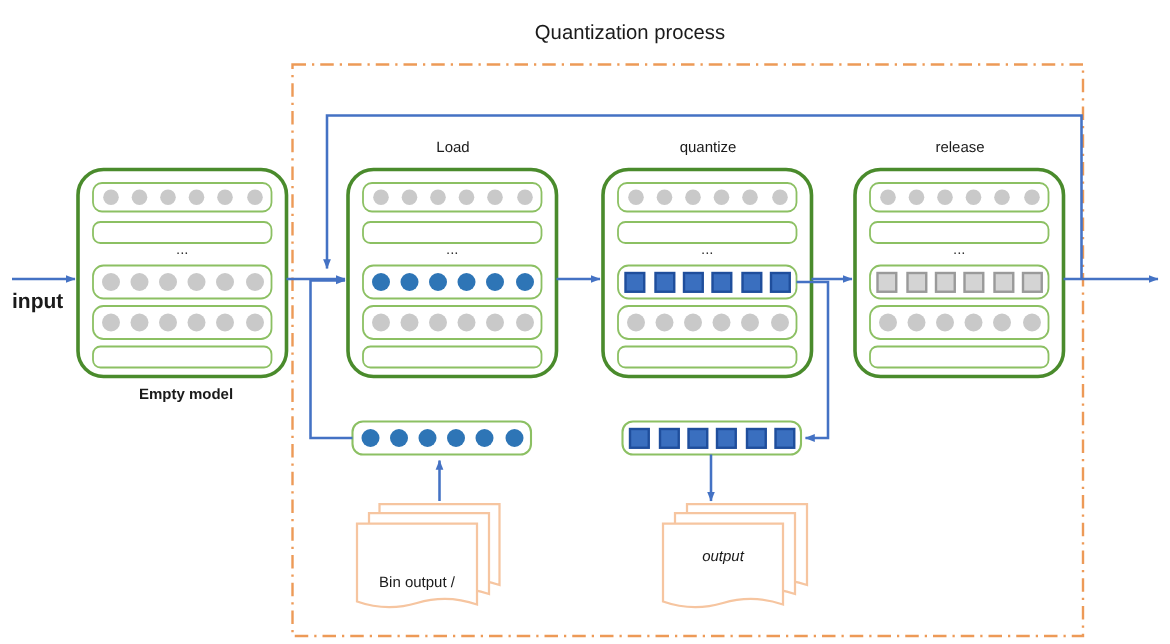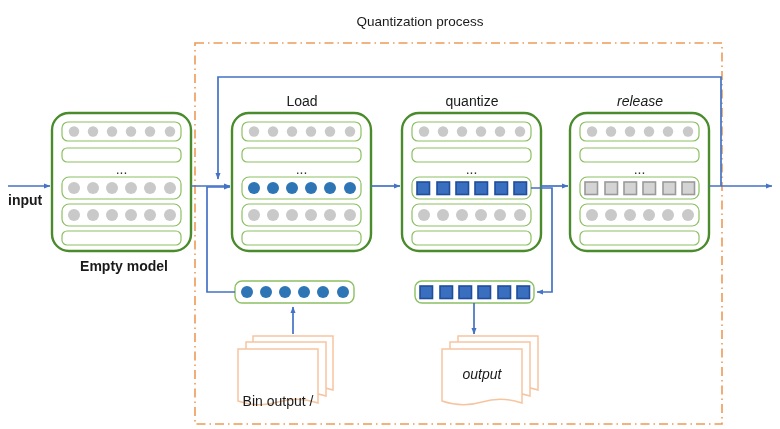--- a/index.html
+++ b/index.html
@@ -1,20 +1,20 @@
 <!DOCTYPE html>
 <html><head>
 <meta charset="utf-8">
 <style>
   html,body{margin:0;padding:0;background:#ffffff;}
   body{width:780px;height:429px;overflow:hidden;
        font-family:"Liberation Sans","DejaVu Sans",sans-serif;}
   #stage{position:relative;width:773px;height:429px;background:#fff;}
   svg.layer{position:absolute;left:0;top:0;width:780px;height:429px;}
-  .lbl{position:absolute;color:#1a1a1a;font-size:14px;line-height:1.25;
+  .lbl{position:absolute;color:#1a1a1a;font-size:10px;line-height:1.25;
        white-space:pre;}
   .lbl.center{text-align:center;}
   #title{font-size:13.5px;}
   #inputLabel{font-size:14px;font-weight:bold;}
 </style>
 </head>
 <body>
 
 <div id="stage">
 
@@ -192,21 +192,21 @@
   </svg>
 
   <div id="title" class="lbl center" style="left:330px;top:14px;width:180px;">Quantization process</div>
 
   <div id="inputLabel" class="lbl" style="left:8px;top:192px;">input</div>
 
   <div class="lbl center" style="left:64px;top:258px;width:120px;font-weight:bold;">Empty model</div>
 
   <div class="lbl center" style="left:252px;top:93px;width:100px;">Load</div>
   <div class="lbl center" style="left:422px;top:93px;width:100px;">quantize</div>
-  <div class="lbl center" style="left:590px;top:93px;width:100px;font-style:italic;">release</div>
+  <div class="lbl center" style="left:590px;top:93px;width:100px;">release</div>
 
   <div class="lbl center" style="left:82px;top:161px;width:79px;color:#333;">...</div>
   <div class="lbl center" style="left:262px;top:161px;width:79px;color:#333;">...</div>
   <div class="lbl center" style="left:432px;top:161px;width:79px;color:#333;">...</div>
   <div class="lbl center" style="left:600px;top:161px;width:79px;color:#333;">...</div>
 
   <div class="lbl center" style="left:238px;top:358px;width:80px;">
     <div>Bin output /</div>
     
   </div>

